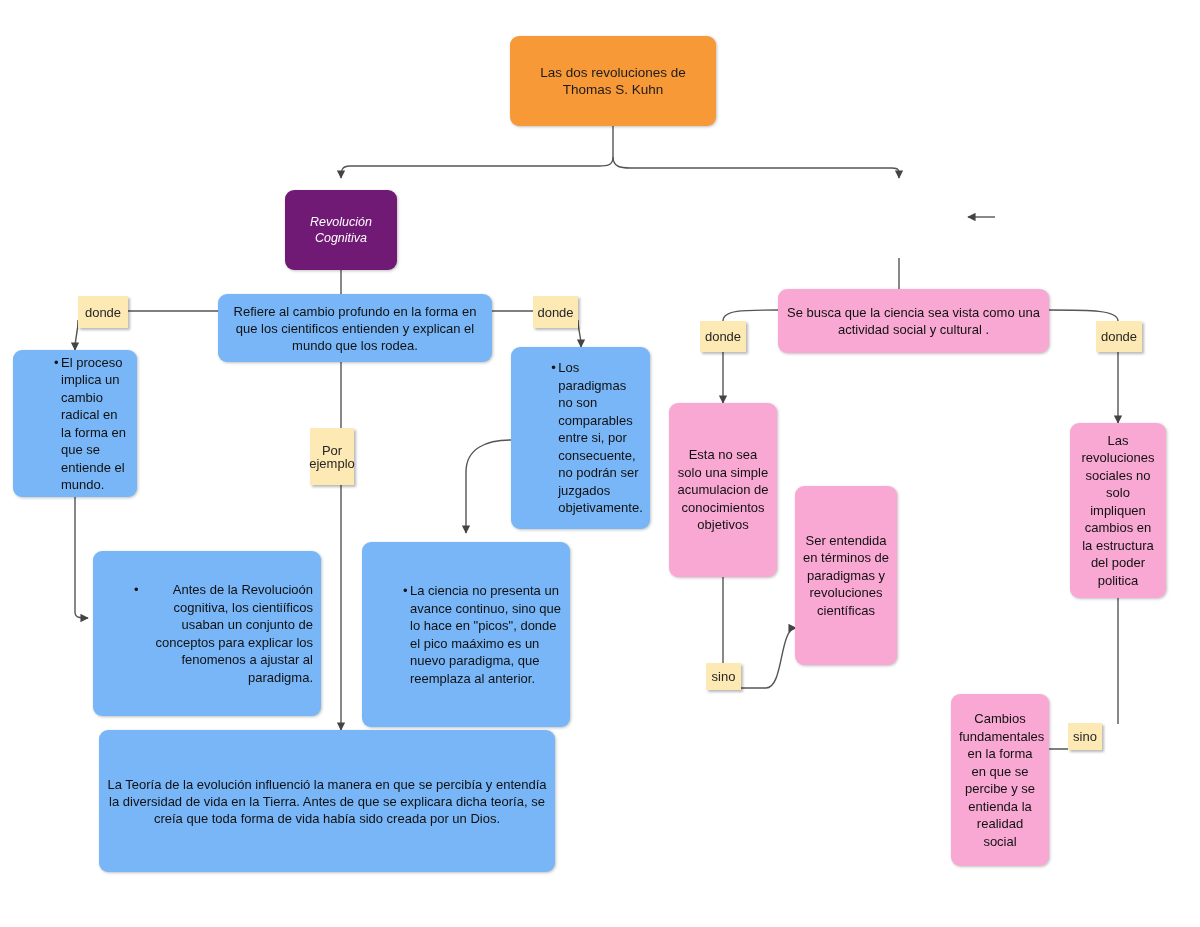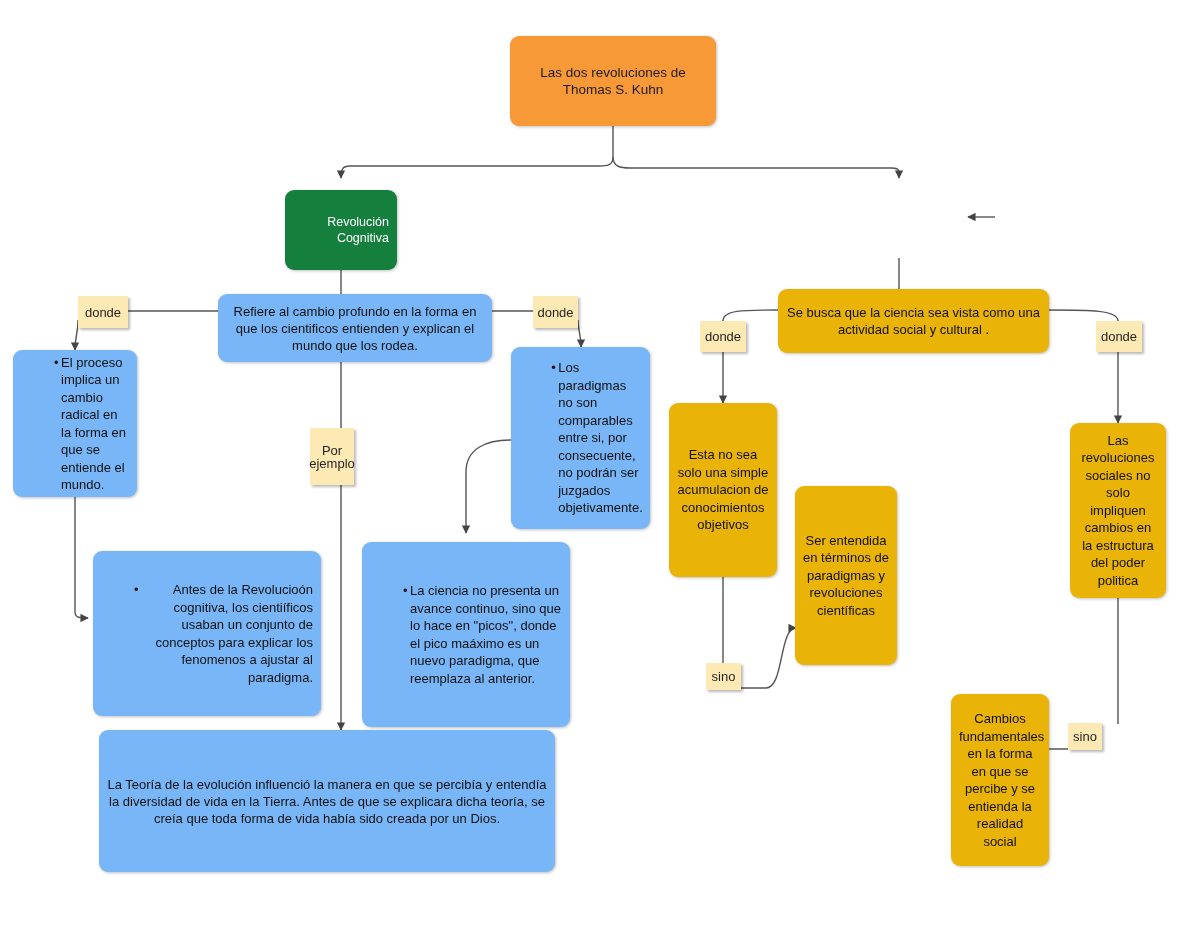--- a/index.html
+++ b/index.html
@@ -5,25 +5,25 @@
   html,body{margin:0;padding:0;background:#ffffff;}
   body{width:1200px;height:927px;position:relative;overflow:hidden;
        font-family:"Liberation Sans","DejaVu Sans",sans-serif;}
   #canvas{position:absolute;left:0;top:0;width:1200px;height:927px;}
   svg.links{position:absolute;left:0;top:0;width:1200px;height:927px;pointer-events:none;}
   .node{position:absolute;box-sizing:border-box;border-radius:9px;
         display:flex;align-items:center;justify-content:center;
         box-shadow:1px 1px 3px rgba(0,0,0,0.25);}
   .node .txt{display:block;width:100%;padding:0 8px;box-sizing:border-box;}
   .orange{background:#F89938;color:#1b1b1b;font-size:13.5px;line-height:17px;text-align:center;}
-  .blue-head{background:#15803d;color:#ffffff;font-size:12.5px;line-height:16px;text-align:right;}
+  .blue-head{background:#701a75;color:#ffffff;font-style:italic;font-size:12.5px;line-height:16px;text-align:center;}
   .green-head{background:#52C161;color:#ffffff;font-style:italic;font-size:11.5px;line-height:15px;text-align:center;}
   .blue{background:#78B6F8;color:#111111;font-size:13px;line-height:17px;text-align:center;}
   .blue-b{background:#78B6F8;color:#111111;font-size:13px;line-height:17.5px;text-align:left;}
-  .green{background:#eab308;color:#111111;font-size:13px;line-height:17.5px;text-align:center;}
+  .green{background:#f9a8d4;color:#111111;font-size:13px;line-height:17.5px;text-align:center;}
   .bullet{position:relative;padding-left:14px;margin-left:40px;}
   .bullet:before{content:"\2022";position:absolute;left:1px;top:0;}
   .note{position:absolute;background:#FCE9B4;color:#262626;font-size:13px;line-height:13px;
         text-align:center;display:flex;align-items:center;justify-content:center;
         box-shadow:1.5px 1.5px 2.5px rgba(0,0,0,0.28);box-sizing:border-box;}
 </style>
 </head>
 <body>
 
 <div id="canvas">

